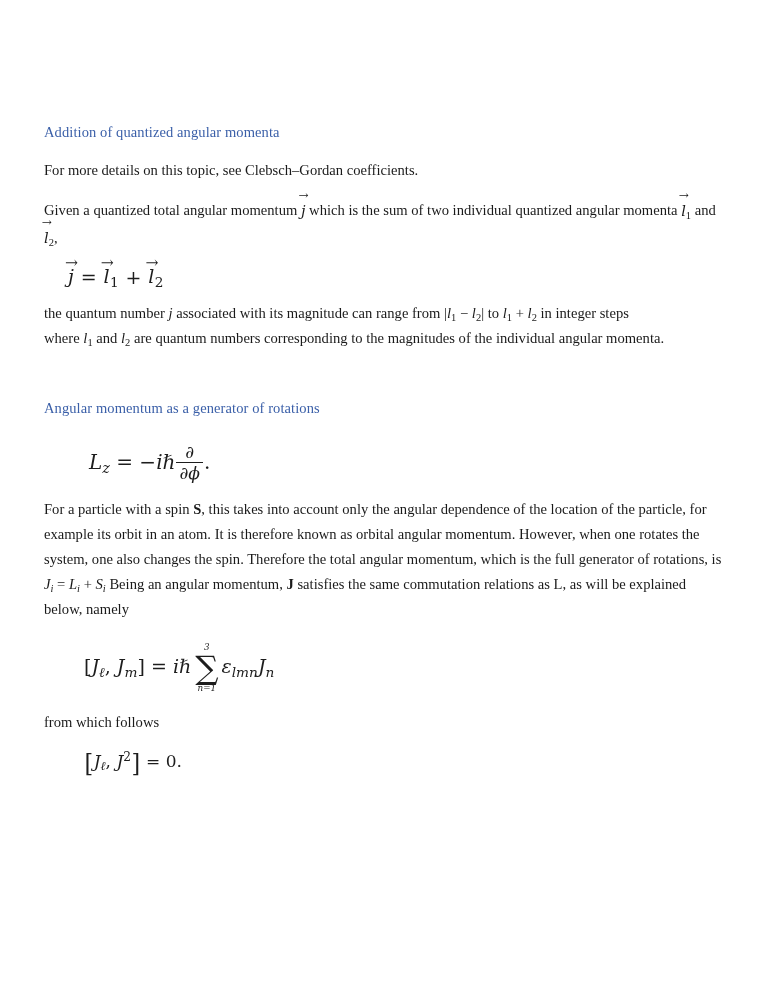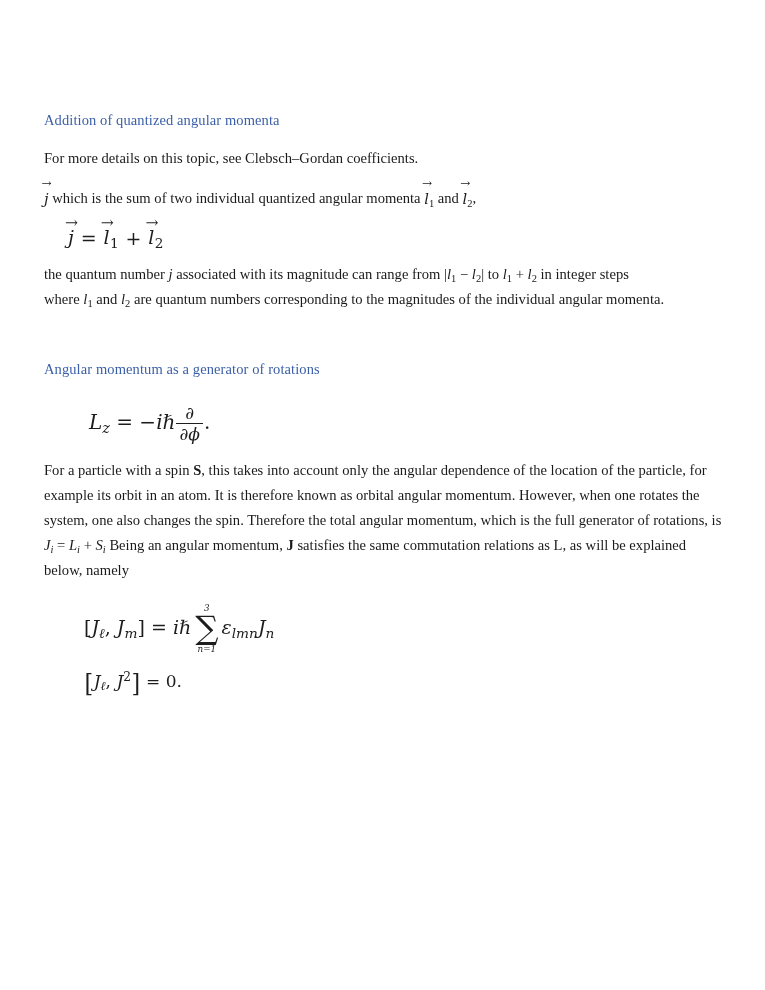--- a/index.html
+++ b/index.html
@@ -18,21 +18,21 @@
     position: relative;
     width: 765px;
     height: 990px;
     background: #ffffff;
     padding: 0;
     box-sizing: border-box;
   }
   .content {
     position: absolute;
     left: 44px;
-    top: 112px;
+    top: 124px;
     width: 680px;
   }
   h2.section-heading {
     color: #3a5fa8;
     font-family: "Liberation Serif", "DejaVu Serif", serif;
     font-size: 14.5px;
     font-weight: 400;
     line-height: 1.2;
     margin: 0 0 17px 0;
     padding: 0;
@@ -197,21 +197,21 @@
 <body>
 
 <div class="page">
   <div class="content">
 
     <h2 class="section-heading">Addition of quantized angular momenta</h2>
 
     <p class="para">For more details on this topic, see Clebsch–Gordan coefficients.</p>
 
     <p class="para">
-      <span class="vec math"><span class="arrow">→</span><span>j</span></span><span> which is the sum of two individual quantized angular momenta </span><span class="nowrap"><span class="vec math"><span class="arrow">→</span><span>l</span></span><sub class="msub-up">1</sub></span>
+      <span>Given a quantized total angular momentum </span><span class="vec math"><span class="arrow">→</span><span>j</span></span><span> which is the sum of two individual quantized angular momenta </span><span class="nowrap"><span class="vec math"><span class="arrow">→</span><span>l</span></span><sub class="msub-up">1</sub></span>
       <span>and </span><span class="nowrap"><span class="vec math"><span class="arrow">→</span><span>l</span></span><sub class="msub-up">2</sub></span><span>,</span>
     </p>
 
     <div class="display-eq eq-j">
       <span class="vec"><span class="arrow">→</span><span>j</span></span>
       <span class="op">=</span>
       <span class="vec"><span class="arrow">→</span><span>l</span></span><sub class="msub-up">1</sub>
       <span class="op">+</span>
       <span class="vec"><span class="arrow">→</span><span>l</span></span><sub class="msub-up">2</sub>
     </div>
@@ -237,20 +237,21 @@
       <span>For a particle with a spin </span><b class="vec-bold">S</b><span>, this takes into account only the angular dependence of the location of the particle, for example its orbit in an atom. It is therefore known as orbital angular momentum. However, when one rotates the system, one also changes the spin. Therefore the total angular momentum, which is the full generator of rotations, is </span><span class="nowrap"><span class="mi">J</span><sub class="msub">i</sub><span class="mup"> = </span><span class="mi">L</span><sub class="msub">i</sub><span class="mup"> + </span><span class="mi">S</span><sub class="msub">i</sub></span><span> Being an angular momentum, </span><b class="vec-bold">J</b><span> satisfies the same commutation relations as L, as will be explained below, namely</span>
     </p>
 
     <div class="display-eq eq-comm">
       <span class="op">[</span><span class="mi">J</span><sub class="msub">ℓ</sub><span class="op">,</span>
       <span class="mi">J</span><sub class="msub">m</sub><span class="op">]</span>
       <span class="op">=</span>
       <span class="mi">i</span><span class="mup">ℏ</span><span class="sumop"><span class="lim">3</span><span class="sigma">∑</span><span class="lim">n=1</span></span><span class="mi">ε</span><sub class="msub">lmn</sub><span class="mi">J</span><sub class="msub">n</sub>
     </div>
 
+    <p class="para">from which follows</p>
 
     <div class="display-eq eq-comm2">
       <span class="tallbr">[</span><span class="mi">J</span><sub class="msub">ℓ</sub><span class="op">,</span>
       <span class="mi">J</span><sup class="msup">2</sup><span class="tallbr">]</span>
       <span class="op">=</span>
       <span class="op">0</span><span class="op">.</span>
     </div>
 
 
   </div>

